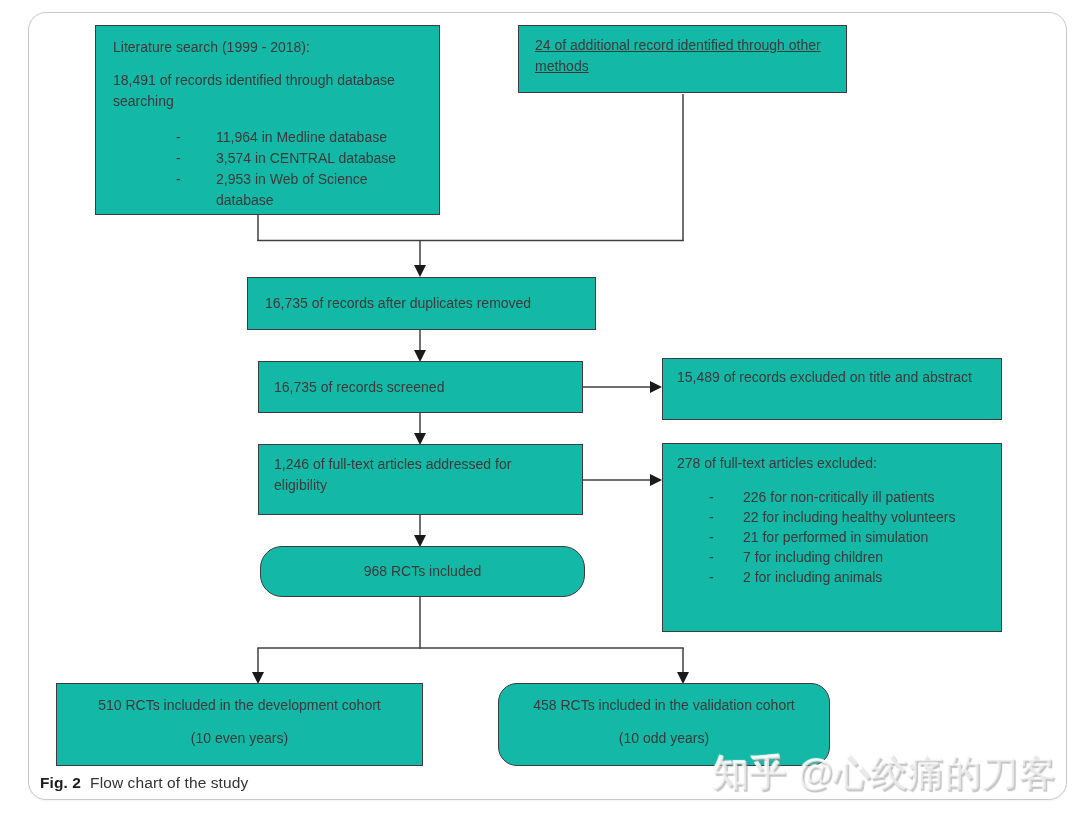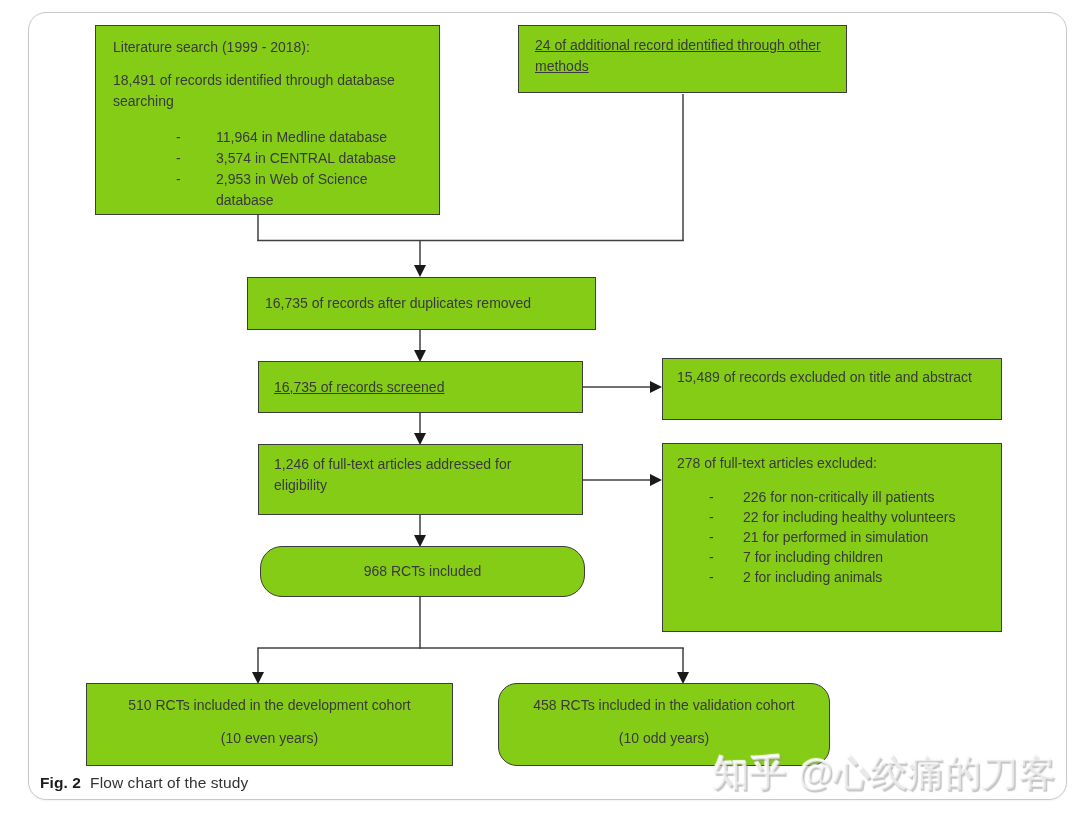--- a/index.html
+++ b/index.html
@@ -30,35 +30,35 @@
     position: absolute;
     left: 0; top: 0;
     width: 1080px;
     height: 816px;
     pointer-events: none;
   }
   .fbox {
     position: absolute;
     box-sizing: border-box;
     border: 1px solid #3c3c3c;
-    background: #84cc16;
+    background: #14b8a6;
     color: #3a3a3a;
     font-size: 14px;
     line-height: 21px;
   }
   
   #box-literature     { left:  95px; top:  25px; width: 345px; height: 190px; padding: 11px 17px; }
   #box-additional     { left: 518px; top:  25px; width: 329px; height:  68px; padding:  9px 16px; text-decoration: underline; }
   #box-duplicates     { left: 247px; top: 277px; width: 349px; height:  53px; display:flex; align-items:center; padding: 0 17px; }
-  #box-screened       { left: 258px; top: 361px; width: 325px; height:  52px; display:flex; align-items:center; padding: 0 15px; text-decoration: underline; }
+  #box-screened       { left: 258px; top: 361px; width: 325px; height:  52px; display:flex; align-items:center; padding: 0 15px; }
   #box-excl-title     { left: 662px; top: 358px; width: 340px; height:  62px; padding:  8px 14px; }
   #box-fulltext       { left: 258px; top: 444px; width: 325px; height:  71px; padding:  9px 15px; }
   #box-excl-fulltext  { left: 662px; top: 443px; width: 340px; height: 189px; padding:  9px 14px; }
   #box-rcts           { left: 260px; top: 546px; width: 325px; height:  51px; display:flex; align-items:center; justify-content:center; text-align:center;border-radius:22px; }
-  #box-development    { left:  86px; top: 683px; width: 367px; height:  83px; padding: 11px 6px; text-align:center; }
+  #box-development    { left:  56px; top: 683px; width: 367px; height:  83px; padding: 11px 6px; text-align:center; }
   #box-validation     { left: 498px; top: 683px; width: 332px; height:  83px; padding: 11px 6px; text-align:center;border-radius:19px; }
 
   .box-title { margin: 0 0 12px 0; }
   .box-para  { margin: 0 0 15px 0; }
   .dash-list { margin: 0; }
   .dash-item { display: flex; }
   #box-literature .dash-item { padding-left: 63px; line-height: 21px; }
   #box-literature .dash-item .dash { width: 40px; flex: 0 0 40px; }
   #box-excl-fulltext .box-title { margin-bottom: 13px; }
   #box-excl-fulltext .dash-item { padding-left: 32px; line-height: 20px; }

